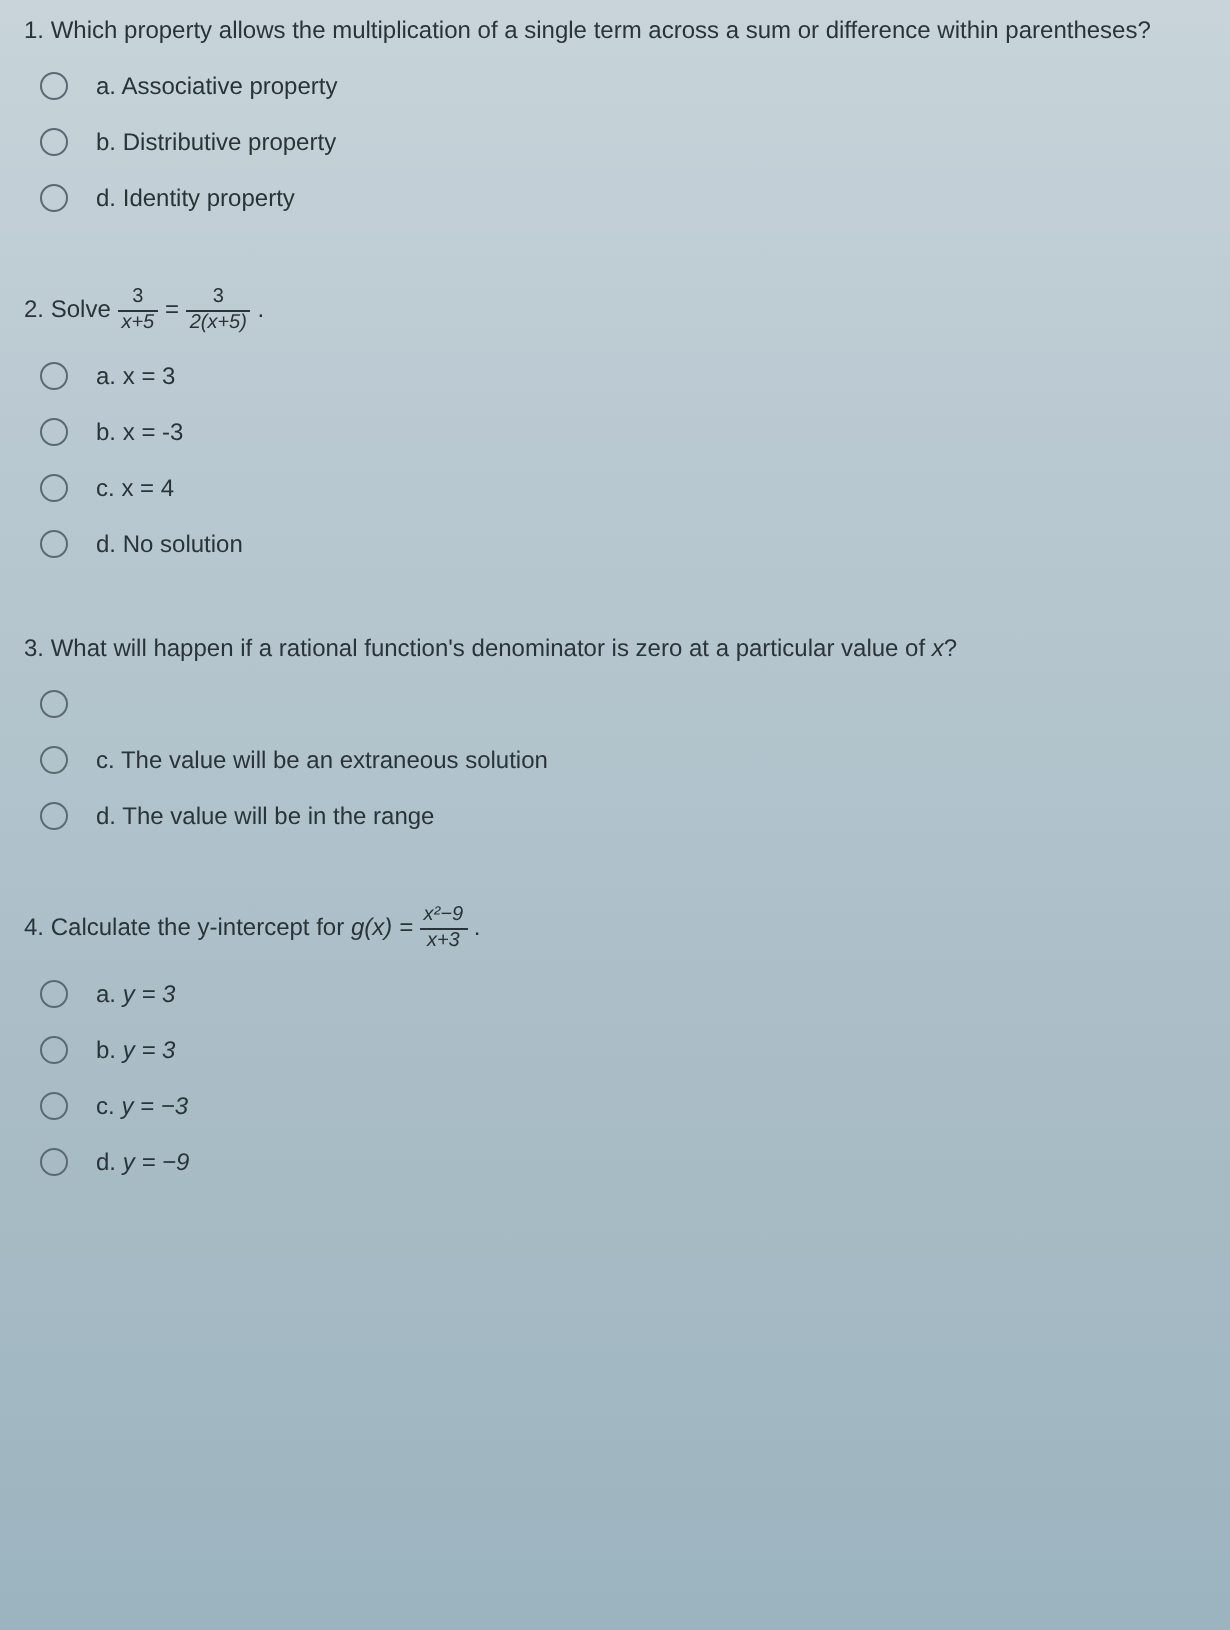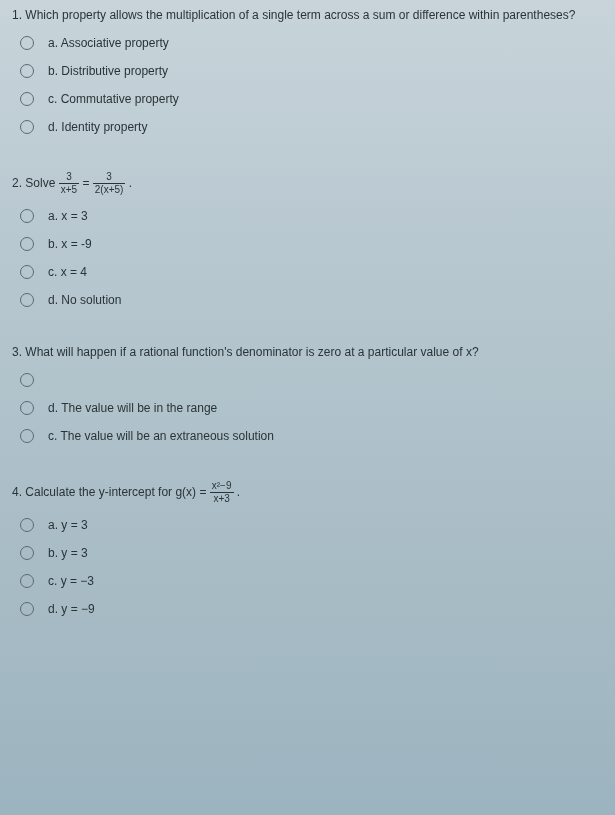--- a/index.html
+++ b/index.html
@@ -52,20 +52,21 @@
     .frac .num {
       display: block;
       border-bottom: 1px solid #2a3438;
       padding: 0 2px 1px 2px;
     }
     .frac .den {
       display: block;
       padding: 1px 2px 0 2px;
     }
     .math-var {
+      font-style: italic;
     }
   </style>
 </head>
 <body>
 
 <div class="question-block">
   <div class="question-text">
     <span>1.</span>
     <span>Which property allows the multiplication of a single term across a sum or difference within parentheses?</span>
   </div>
@@ -74,27 +75,20 @@
     <div class="option-text">
       <span>a.</span>
       <span>Associative property</span>
     </div>
   </div>
   <div class="option-row">
     <div class="radio"></div>
     <div class="option-text">
       <span>b.</span>
       <span>Distributive property</span>
-    </div>
-  </div>
-  <div class="option-row">
-    <div class="radio"></div>
-    <div class="option-text">
-      <span>c.</span>
-      <span>Commutative property</span>
     </div>
   </div>
   <div class="option-row">
     <div class="radio"></div>
     <div class="option-text">
       <span>d.</span>
       <span>Identity property</span>
     </div>
   </div>
 </div>
@@ -118,21 +112,21 @@
     <div class="radio"></div>
     <div class="option-text">
       <span>a.</span>
       <span>x = 3</span>
     </div>
   </div>
   <div class="option-row">
     <div class="radio"></div>
     <div class="option-text">
       <span>b.</span>
-      <span>x = -9</span>
+      <span>x = -3</span>
     </div>
   </div>
   <div class="option-row">
     <div class="radio"></div>
     <div class="option-text">
       <span>c.</span>
       <span>x = 4</span>
     </div>
   </div>
   <div class="option-row">
@@ -148,29 +142,29 @@
   <div class="question-text">
     <span>3.</span>
     <span>What will happen if a rational function's denominator is zero at a particular value of </span><span class="math-var">x</span><span>?</span>
   </div>
   <div class="option-row">
     <div class="radio"></div>
   </div>
   <div class="option-row">
     <div class="radio"></div>
     <div class="option-text">
-      <span>d.</span>
-      <span>The value will be in the range</span>
-    </div>
-  </div>
-  <div class="option-row">
-    <div class="radio"></div>
-    <div class="option-text">
       <span>c.</span>
       <span>The value will be an extraneous solution</span>
+    </div>
+  </div>
+  <div class="option-row">
+    <div class="radio"></div>
+    <div class="option-text">
+      <span>d.</span>
+      <span>The value will be in the range</span>
     </div>
   </div>
 </div>
 
 <div class="question-block">
   <div class="question-text">
     <span>4.</span>
     <span>Calculate the y-intercept for </span>
     <span class="math-var">g(x) = </span>
     <span class="frac">

